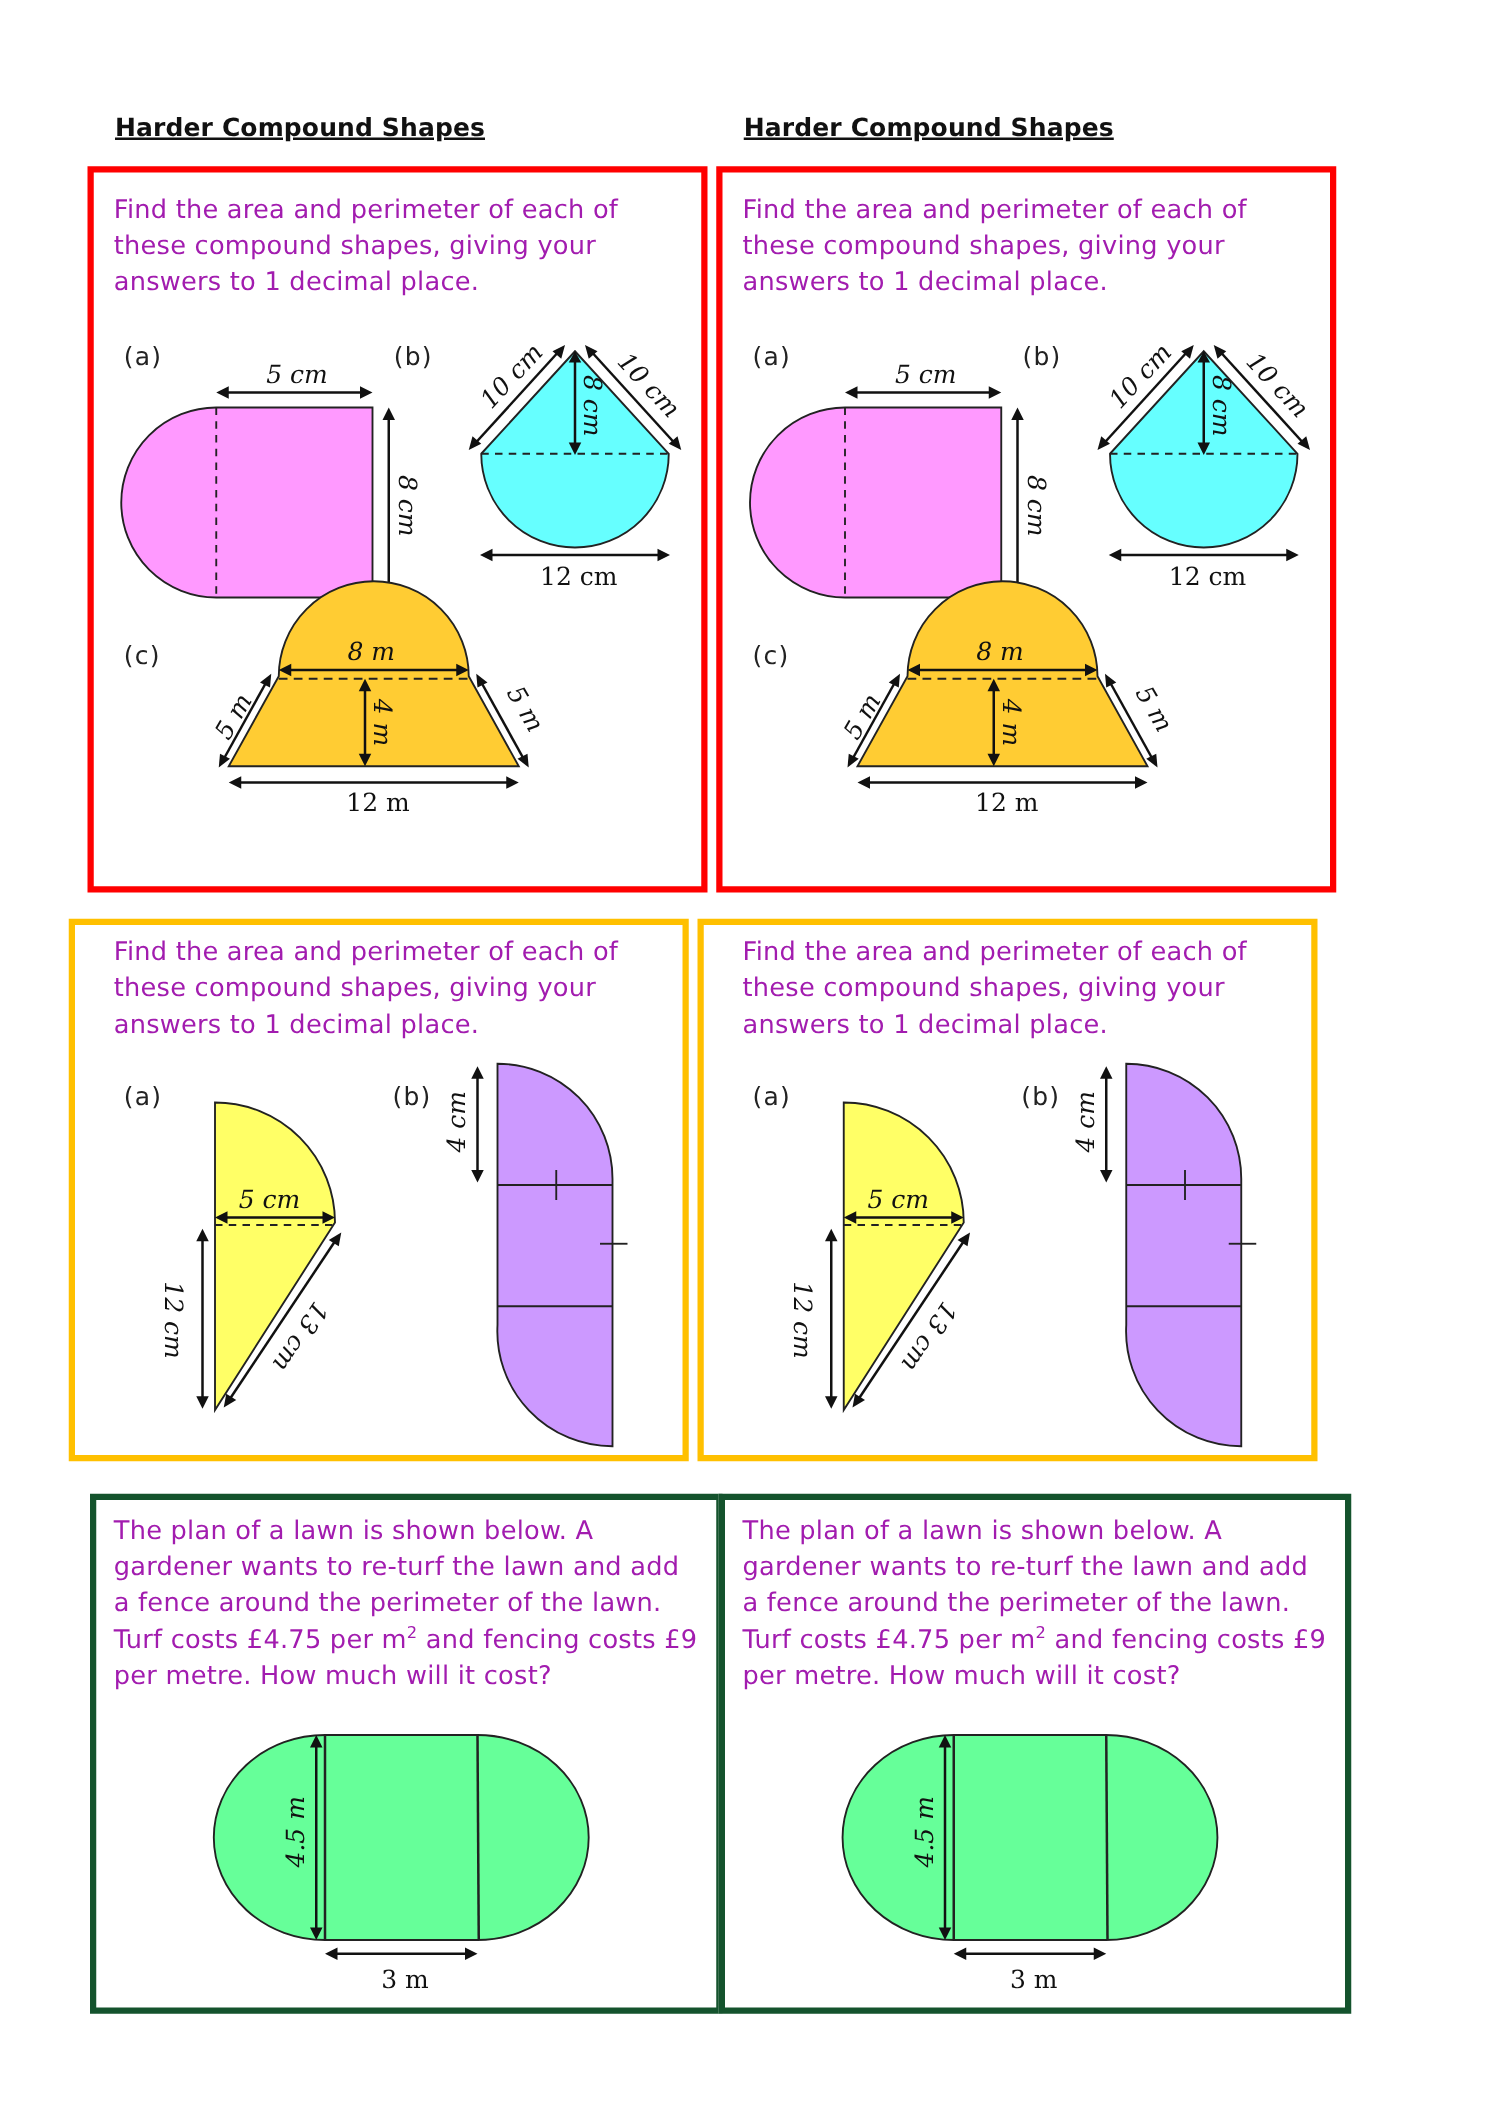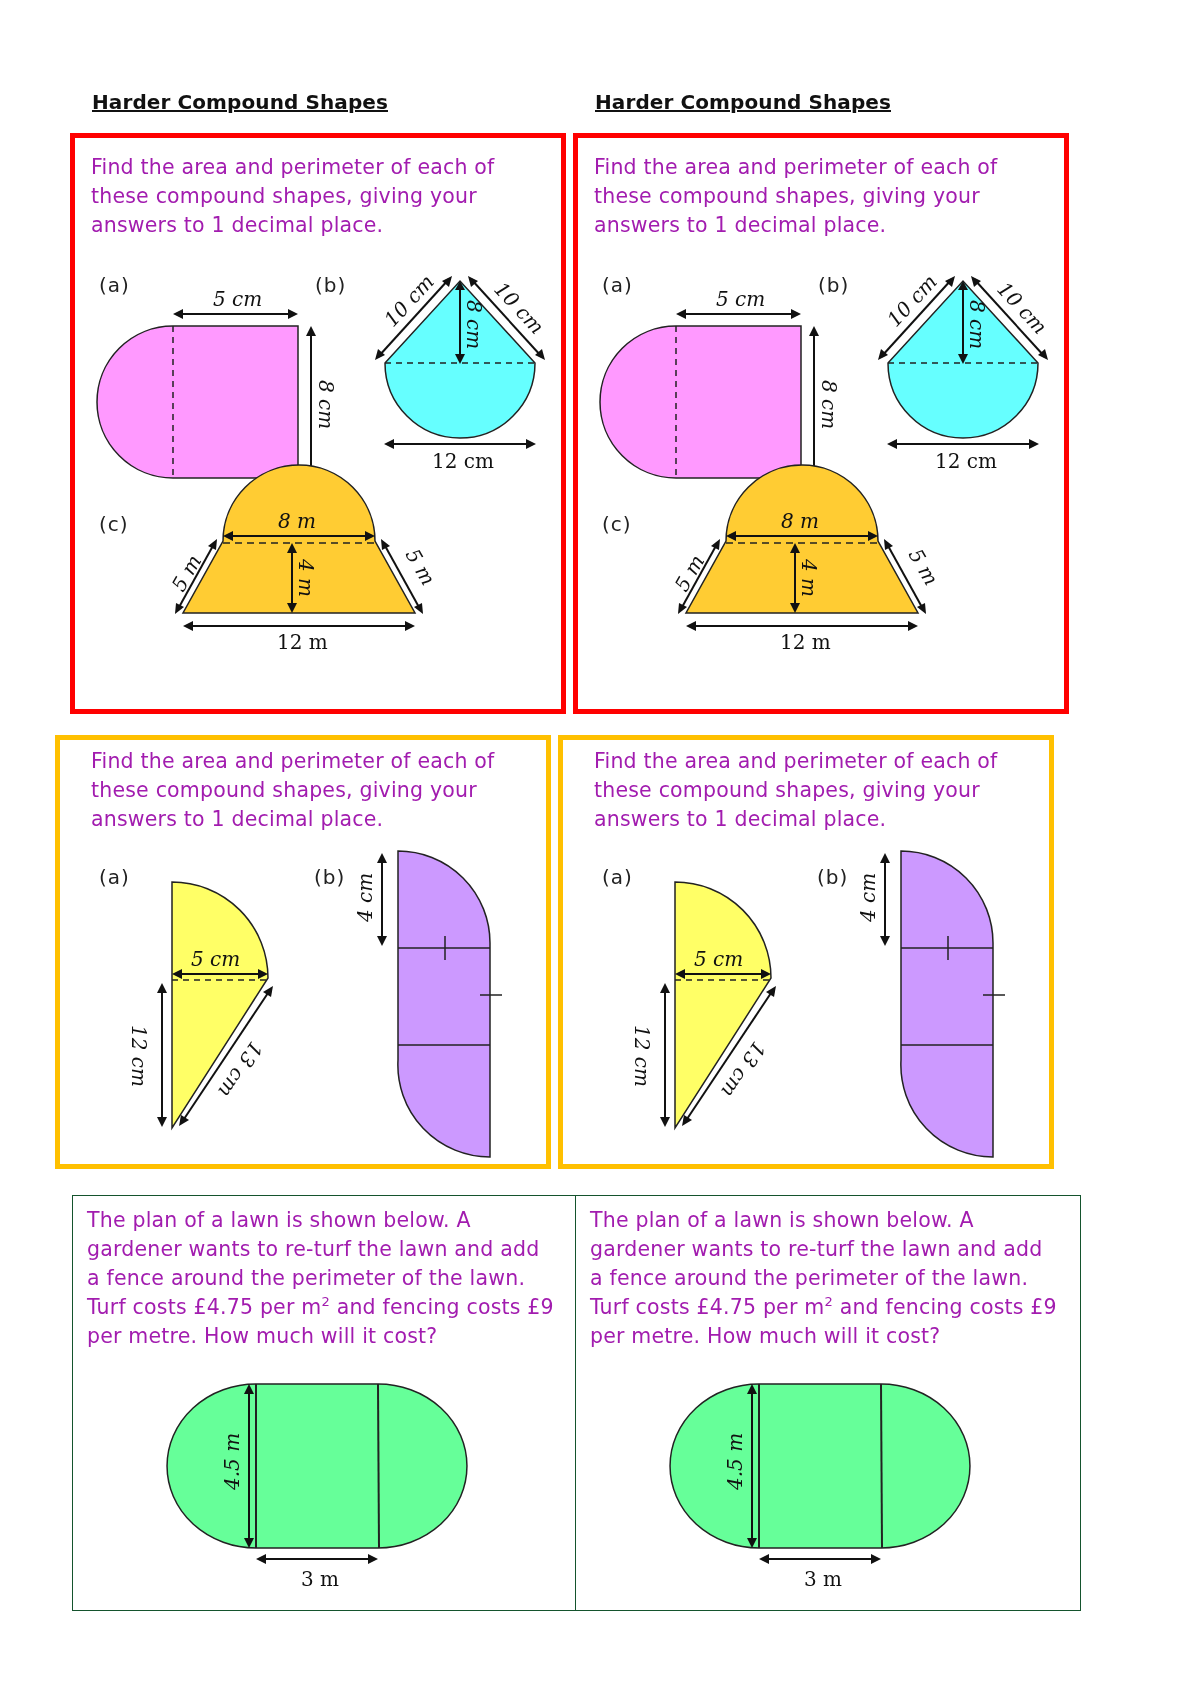--- a/index.html
+++ b/index.html
@@ -4,21 +4,21 @@
 <style>
   html, body { margin: 0; padding: 0; background: #ffffff; }
   body { width: 1200px; height: 1698px; position: relative; overflow: hidden;
          font-family: "DejaVu Sans", "Liberation Sans", sans-serif; color: #1a1a1a; }
   .col { position: absolute; top: 0; width: 560px; height: 1698px; }
   .title { position: absolute; left: 92px; top: 90px; font-size: 20px; font-weight: bold;
            text-decoration: underline; letter-spacing: 0.1px; color: #111; }
   .box { position: absolute; box-sizing: border-box; background: #fff; }
   .box.red { border: 5px solid #ff0000; }
   .box.orange { border: 5px solid #ffc000; }
-  .box.green { border: 1px solid #14532d; }
+  .box.green { border: 5px solid #14532d; }
   .prompt { position: absolute; font-size: 20.5px; line-height: 29px; color: #a21caf; letter-spacing: 0.2px; }
   .prompt sup { font-size: 13px; line-height: 0; }
   .lbl { position: absolute; font-size: 20px; color: #222; letter-spacing: 1px; }
   svg.diag { position: absolute; overflow: visible; }
   svg text { font-family: "DejaVu Serif", "Liberation Serif", serif; font-style: italic; font-size: 20px; fill: #111; }
   svg text.num { font-style: normal; }
 </style>
 </head>
 <body>
 

